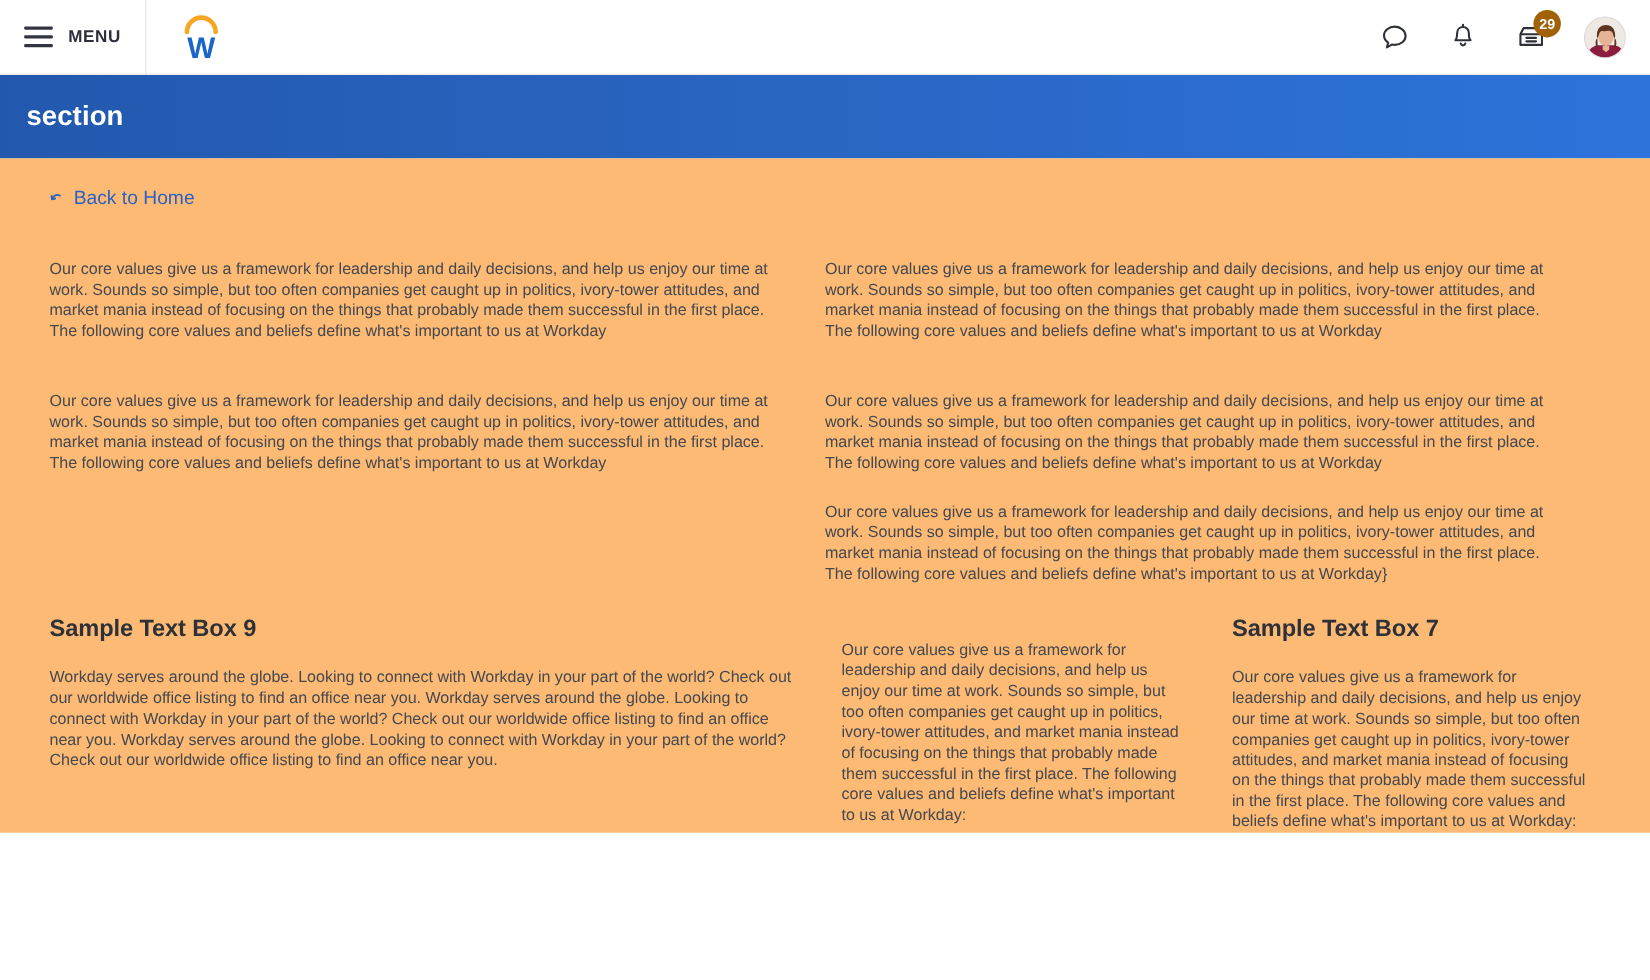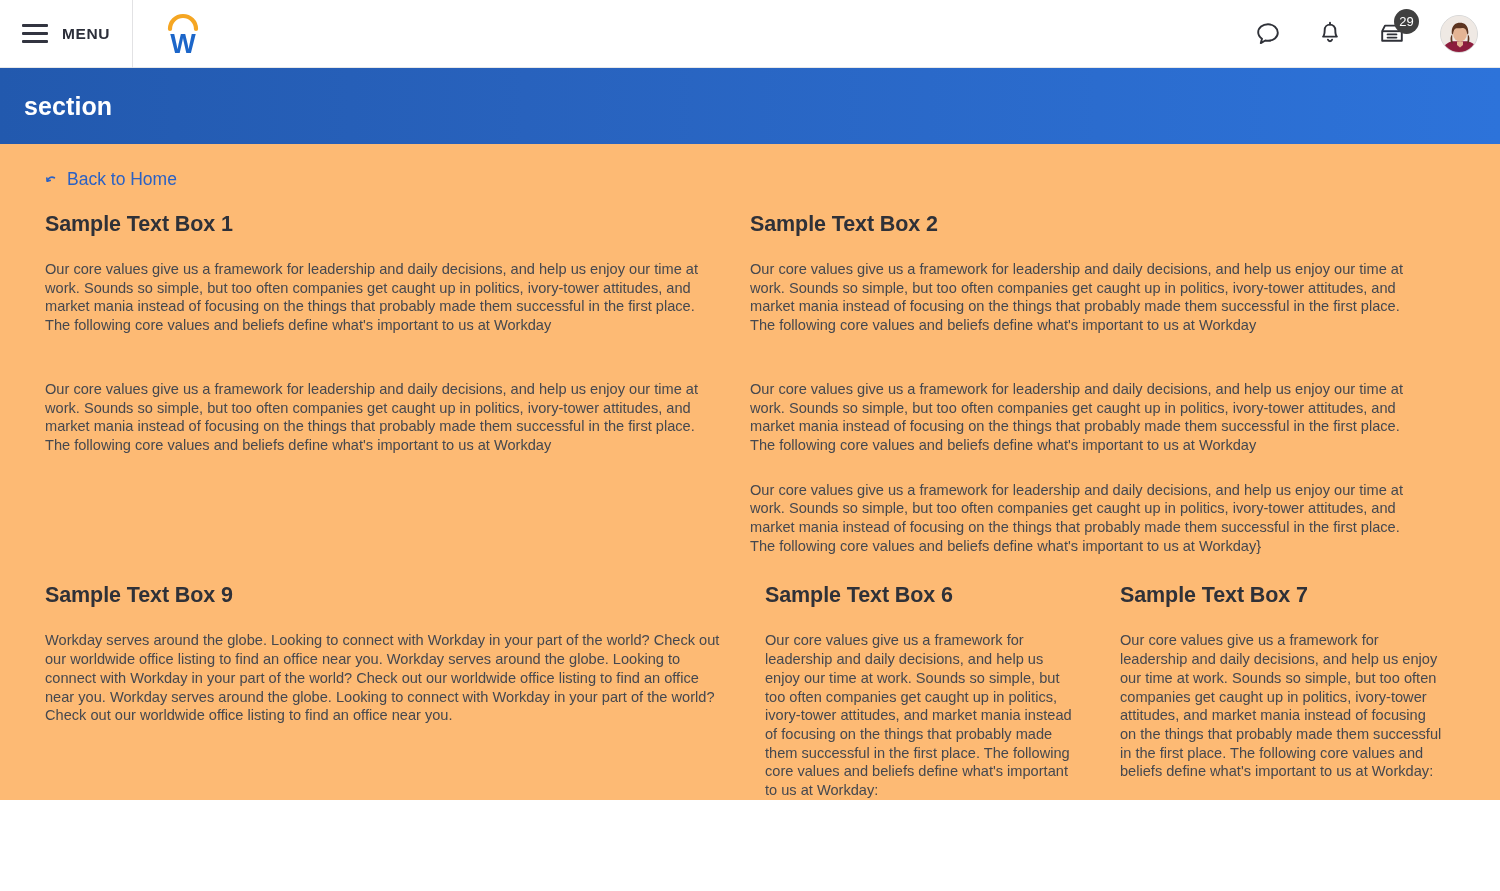--- a/index.html
+++ b/index.html
@@ -109,24 +109,24 @@
     align-items: center;
     justify-content: center;
   }
   .badge {
     position: absolute;
     top: -11px;
     right: -13px;
     min-width: 25px;
     height: 25px;
     border-radius: 13px;
-    background: #404040;
+    background: #a16207;
     color: #fff;
     font-size: 13px;
-    font-weight: normal;
+    font-weight: bold;
     display: flex;
     align-items: center;
     justify-content: center;
     padding: 0 5px;
     line-height: 1;
   }
   .avatar {
     width: 38px;
     height: 38px;
     border-radius: 50%;
@@ -280,25 +280,23 @@
       <path d="M2.5 9.5 C3.6 6 7 4.5 10 6.2" stroke-linecap="round"></path>
       <path d="M2 6.6 L2.4 9.8 L5.5 9" stroke-linecap="round" stroke-linejoin="round"></path>
     </svg>
     <span>Back to Home</span>
   </a>
 
 
   
   <div class="row row-top">
     <div class="col-half">
-      <h3 class="box-title">Sample Text Box 1</h3>
       <p class="box-body">Our core values give us a framework for leadership and daily decisions, and help us enjoy our time at work. Sounds so simple, but too often companies get caught up in politics, ivory-tower attitudes, and market mania instead of focusing on the things that probably made them successful in the first place. The following core values and beliefs define what's important to us at Workday</p>
     </div>
     <div class="col-half">
-      <h3 class="box-title">Sample Text Box 2</h3>
       <p class="box-body">Our core values give us a framework for leadership and daily decisions, and help us enjoy our time at work. Sounds so simple, but too often companies get caught up in politics, ivory-tower attitudes, and market mania instead of focusing on the things that probably made them successful in the first place. The following core values and beliefs define what's important to us at Workday</p>
     </div>
   </div>
 
   
   <div class="row" style="margin-top:22px">
     <div class="col-half">
       <p class="box-body">Our core values give us a framework for leadership and daily decisions, and help us enjoy our time at work. Sounds so simple, but too often companies get caught up in politics, ivory-tower attitudes, and market mania instead of focusing on the things that probably made them successful in the first place. The following core values and beliefs define what's important to us at Workday</p>
     </div>
     <div class="col-half">
@@ -307,21 +305,20 @@
     </div>
   </div>
 
   
   <div class="row row-bottom">
     <div class="col-b1">
       <h3 class="box-title">Sample Text Box 9</h3>
       <p class="box-body">Workday serves around the globe. Looking to connect with Workday in your part of the world? Check out our worldwide office listing to find an office near you. Workday serves around the globe. Looking to connect with Workday in your part of the world? Check out our worldwide office listing to find an office near you. Workday serves around the globe. Looking to connect with Workday in your part of the world? Check out our worldwide office listing to find an office near you.</p>
     </div>
     <div class="col-b2">
-      <h3 class="box-title">Sample Text Box 6</h3>
       <p class="box-body">Our core values give us a framework for leadership and daily decisions, and help us enjoy our time at work. Sounds so simple, but too often companies get caught up in politics, ivory-tower attitudes, and market mania instead of focusing on the things that probably made them successful in the first place. The following core values and beliefs define what's important to us at Workday:</p>
     </div>
     <div class="col-b3">
       <h3 class="box-title">Sample Text Box 7</h3>
       <p class="box-body">Our core values give us a framework for leadership and daily decisions, and help us enjoy our time at work. Sounds so simple, but too often companies get caught up in politics, ivory-tower attitudes, and market mania instead of focusing on the things that probably made them successful in the first place. The following core values and beliefs define what's important to us at Workday:</p>
     </div>
   </div>
 
 </div>
 

